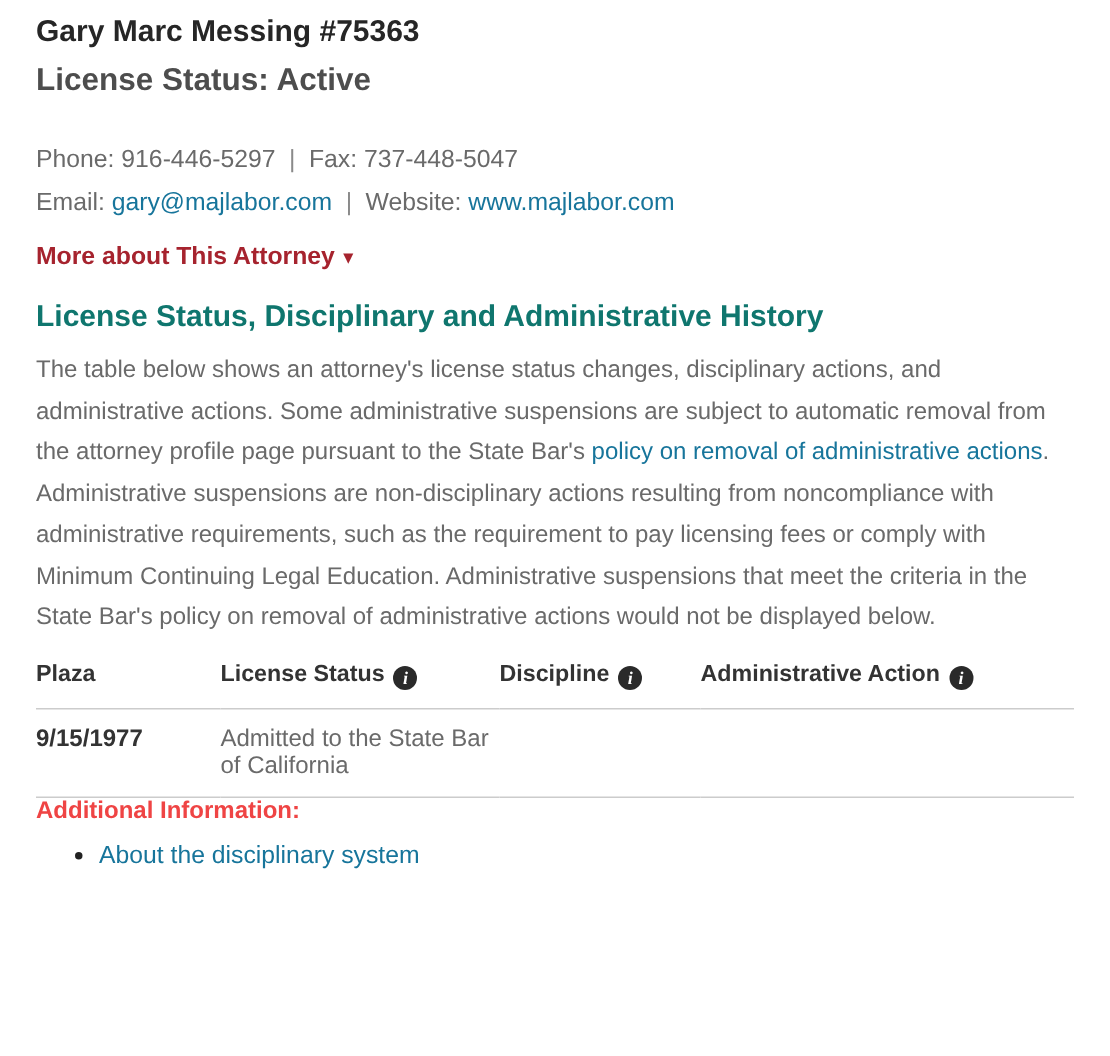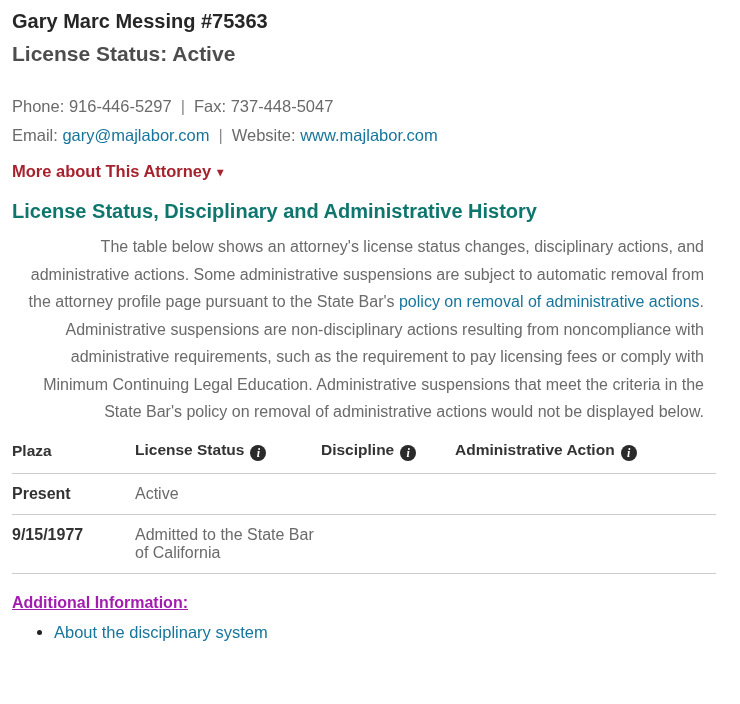--- a/index.html
+++ b/index.html
@@ -4,21 +4,21 @@
 <style>
   * { box-sizing: border-box; margin: 0; padding: 0; }
   html, body { background: #ffffff; }
   body {
     width: 740px;
     height: 704px;
     overflow: hidden;
     font-family: "Liberation Sans", sans-serif;
     -webkit-font-smoothing: antialiased;
   }
-  .page { padding: 8px 24px 0 12px; }
+  .page { padding: 8px 24px 0 24px; }
 
   h1.page-title {
     font-size: 20px;
     line-height: 26px;
     font-weight: bold;
     color: #262626;
   }
   .license-status-line {
     margin-top: 8px;
     font-size: 21px;
@@ -61,21 +61,20 @@
     line-height: 26px;
     font-weight: bold;
     color: #0f766e;
   }
   .intro {
     margin-top: 9px;
     font-size: 16px;
     line-height: 27.5px;
     color: #6a6a6a;
     max-width: 692px;
-    text-align: right;
   }
 
   table.history-table {
     margin-top: 9px;
     width: 100%;
     border-collapse: collapse;
     table-layout: fixed;
   }
   .history-table th {
     text-align: left;
@@ -108,25 +107,23 @@
     font-style: italic;
     font-weight: bold;
     font-size: 12px;
     line-height: 16px;
     text-align: center;
     margin-left: 6px;
     vertical-align: -2px;
   }
 
   .additional-heading {
-    margin-top: 20px;
     font-size: 16px;
     font-weight: bold;
-    color: #a21caf;
-    text-decoration: underline;
+    color: #ef4444;
   }
   ul.additional-links {
     margin-top: 8px;
     padding-left: 42px;
     color: #222222;
   }
   ul.additional-links li {
     font-size: 16.5px;
     line-height: 24px;
   }
@@ -178,26 +175,20 @@
         <th>
           <span>Discipline</span><span class="info-icon">i</span>
         </th>
         <th>
           <span>Administrative Action</span><span class="info-icon">i</span>
         </th>
       </tr>
     </thead>
     <tbody>
       <tr>
-        <td class="cell-date">Present</td>
-        <td>Active</td>
-        <td></td>
-        <td></td>
-      </tr>
-      <tr>
         <td class="cell-date">9/15/1977</td>
         <td>Admitted to the State Bar of California</td>
         <td></td>
         <td></td>
       </tr>
     </tbody>
   </table>
 
   <div class="additional-heading">Additional Information:</div>
 

